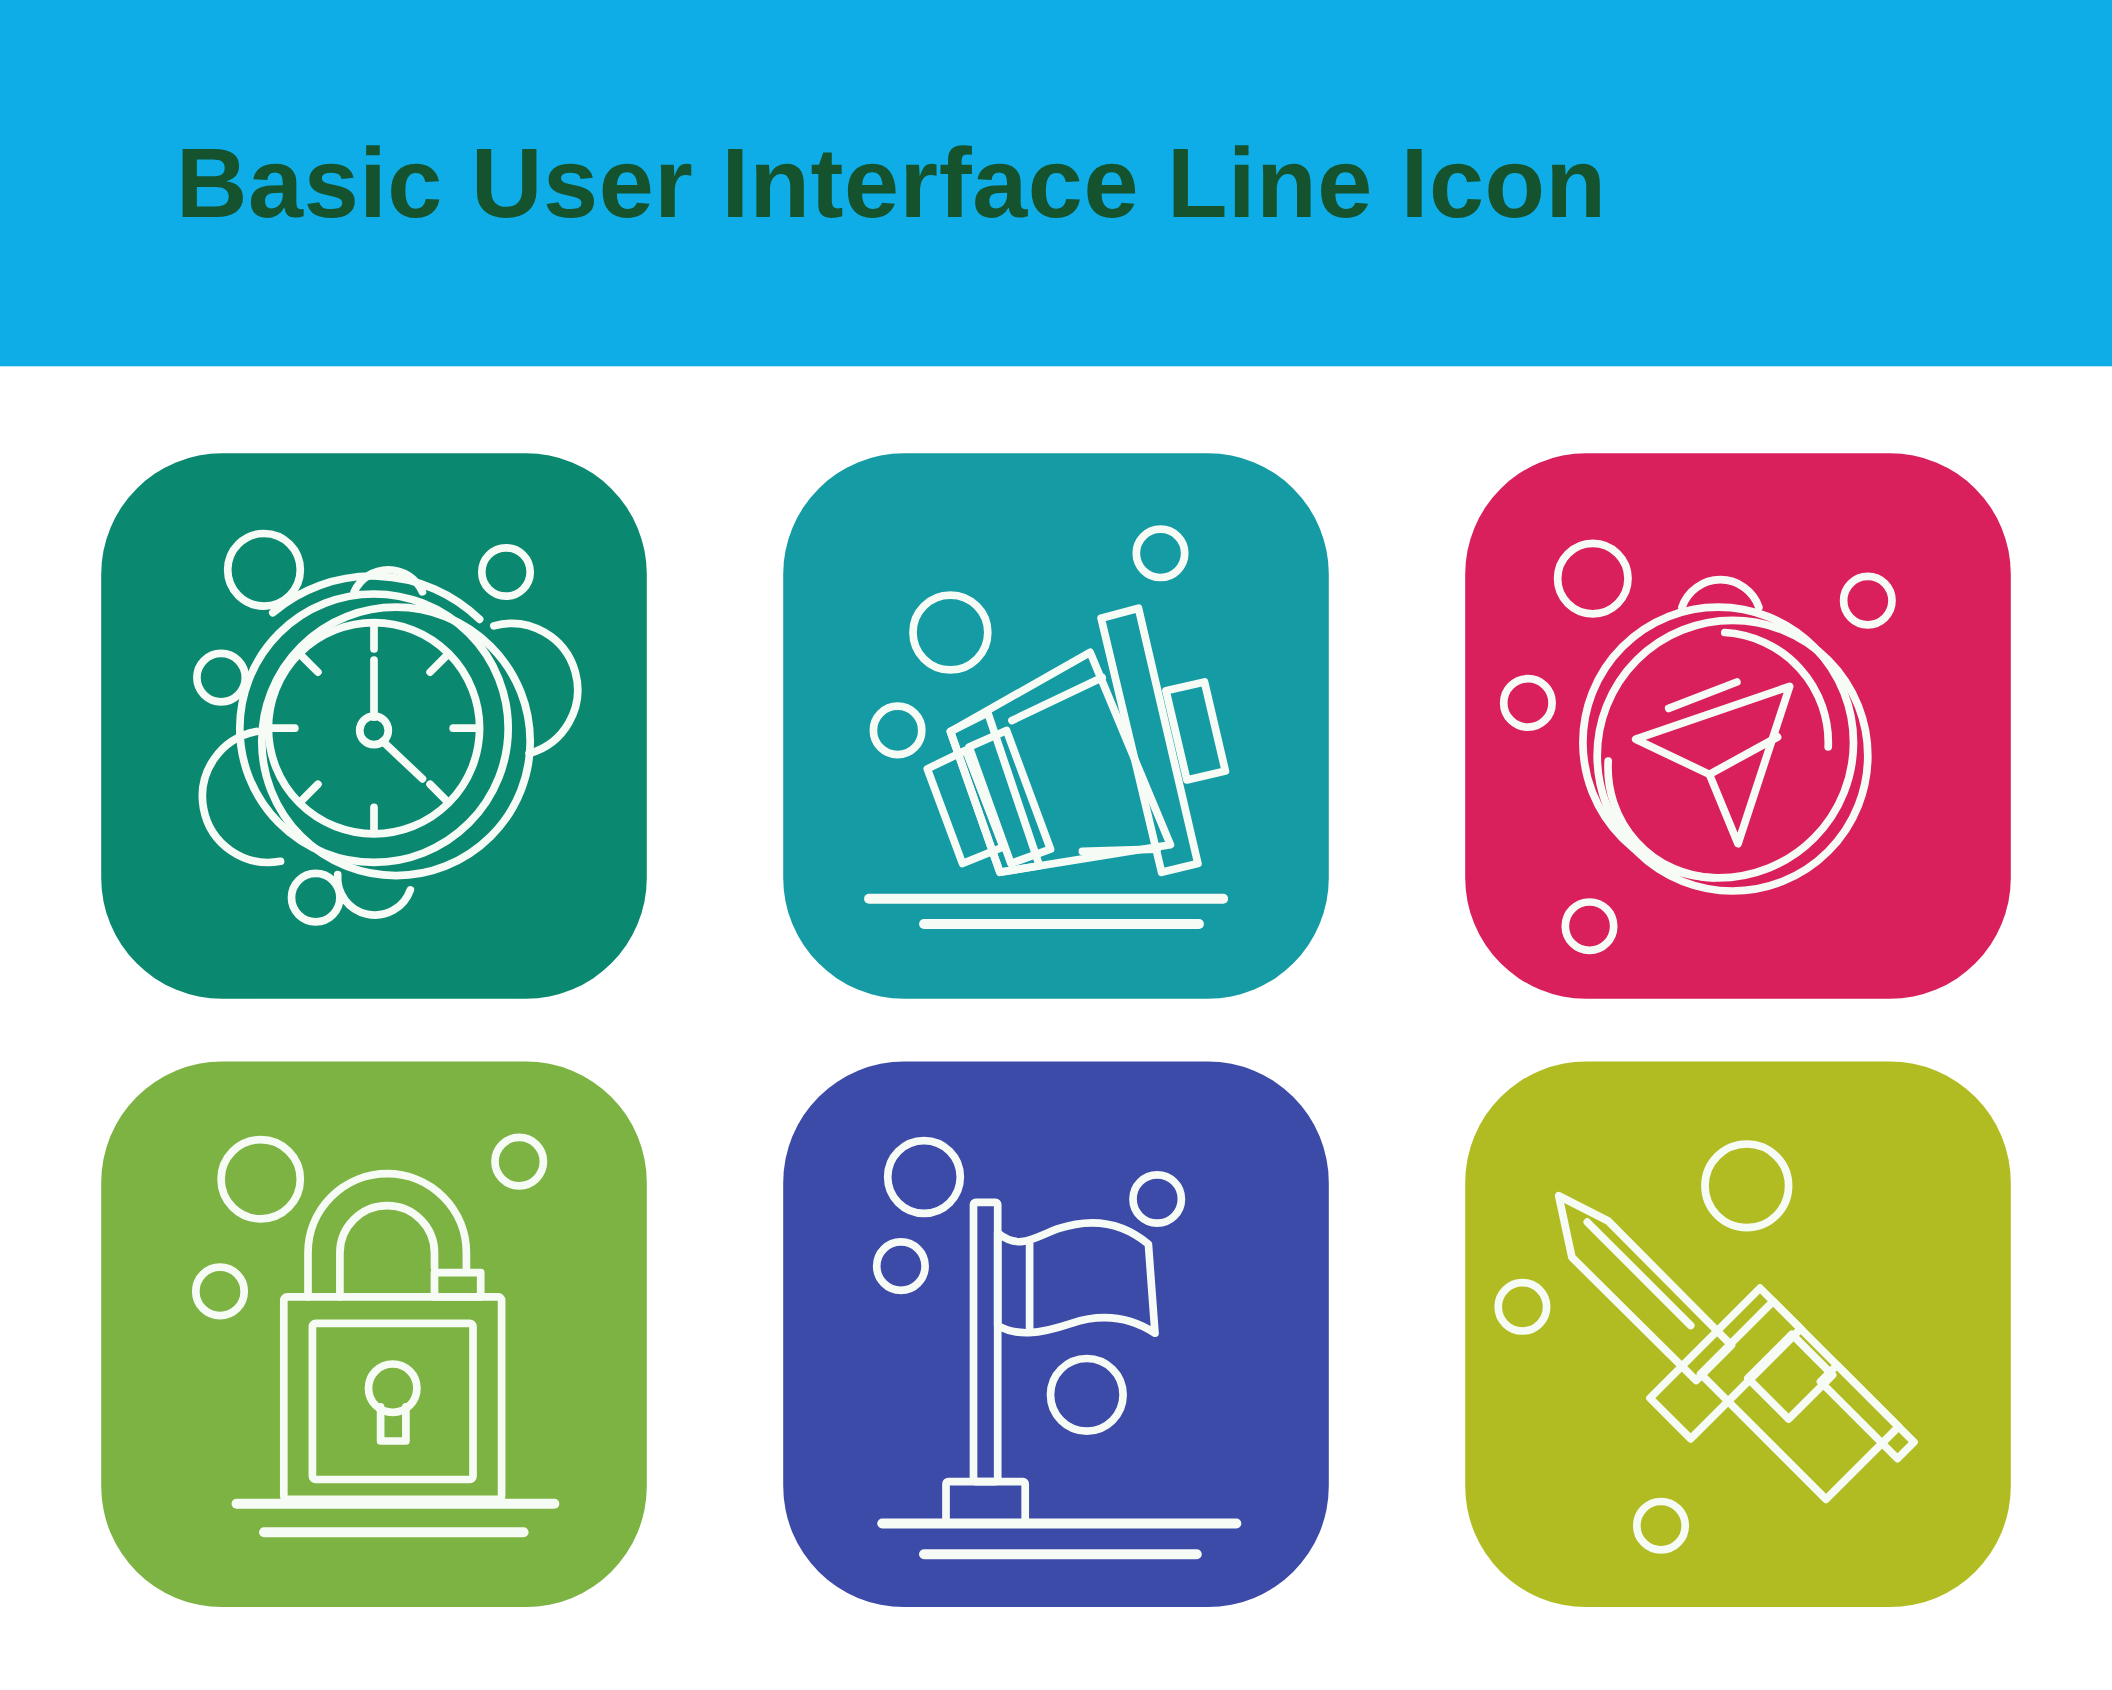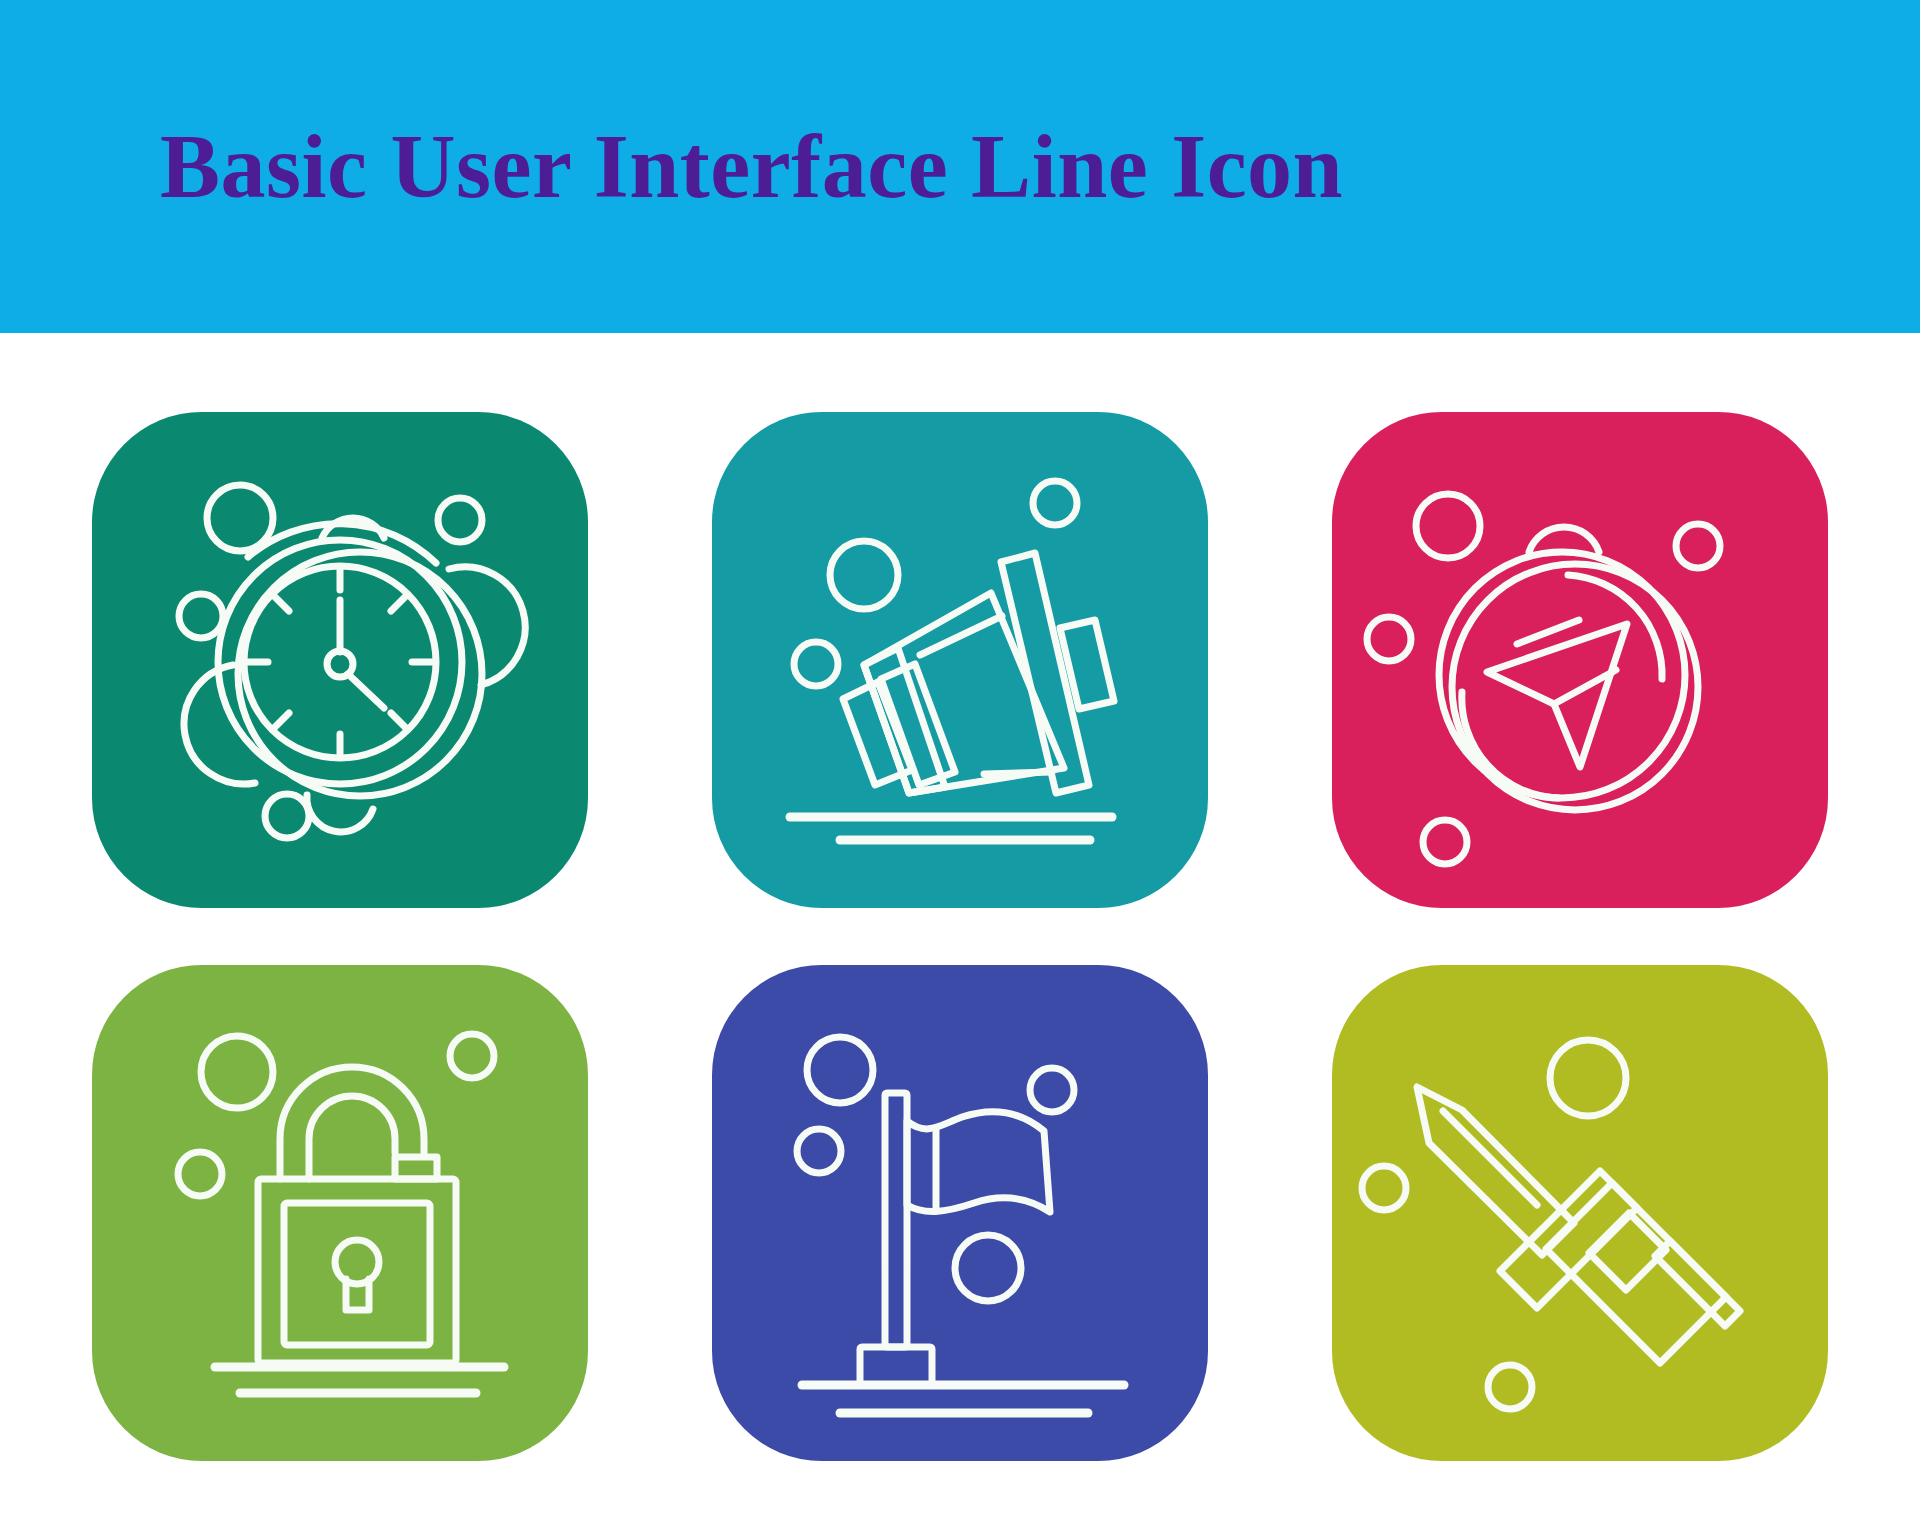--- a/index.html
+++ b/index.html
@@ -86,21 +86,21 @@
     stroke-linecap: round;
     stroke-linejoin: round;
   }
 </style>
 </head>
 <body>
 
 <div id="page" style="background: rgb(255, 255, 255);">
 
   <div id="header-banner" style="background: rgb(15, 173, 232);">
-    <h1 id="header-title" style="color: #4c1d95; font-family: Liberation Serif, serif;">Basic User Interface Line Icon</h1>
+    <h1 id="header-title" style="color: #14532d;">Basic User Interface Line Icon</h1>
   </div>
 
   <div id="icon-grid">
 
     <div class="icon-tile" id="tile-alarm-clock" style="background: rgb(11, 137, 112);">
       <svg viewBox="0 0 496 496" xmlns="http://www.w3.org/2000/svg">
 
         <circle class="glyph" cx="148" cy="106" r="33" style="stroke: rgb(247, 251, 245);"></circle>
         <circle class="glyph" cx="368" cy="108" r="22" style="stroke: rgb(247, 251, 245);"></circle>
         <circle class="glyph" cx="109" cy="204" r="22" style="stroke: rgb(247, 251, 245);"></circle>

